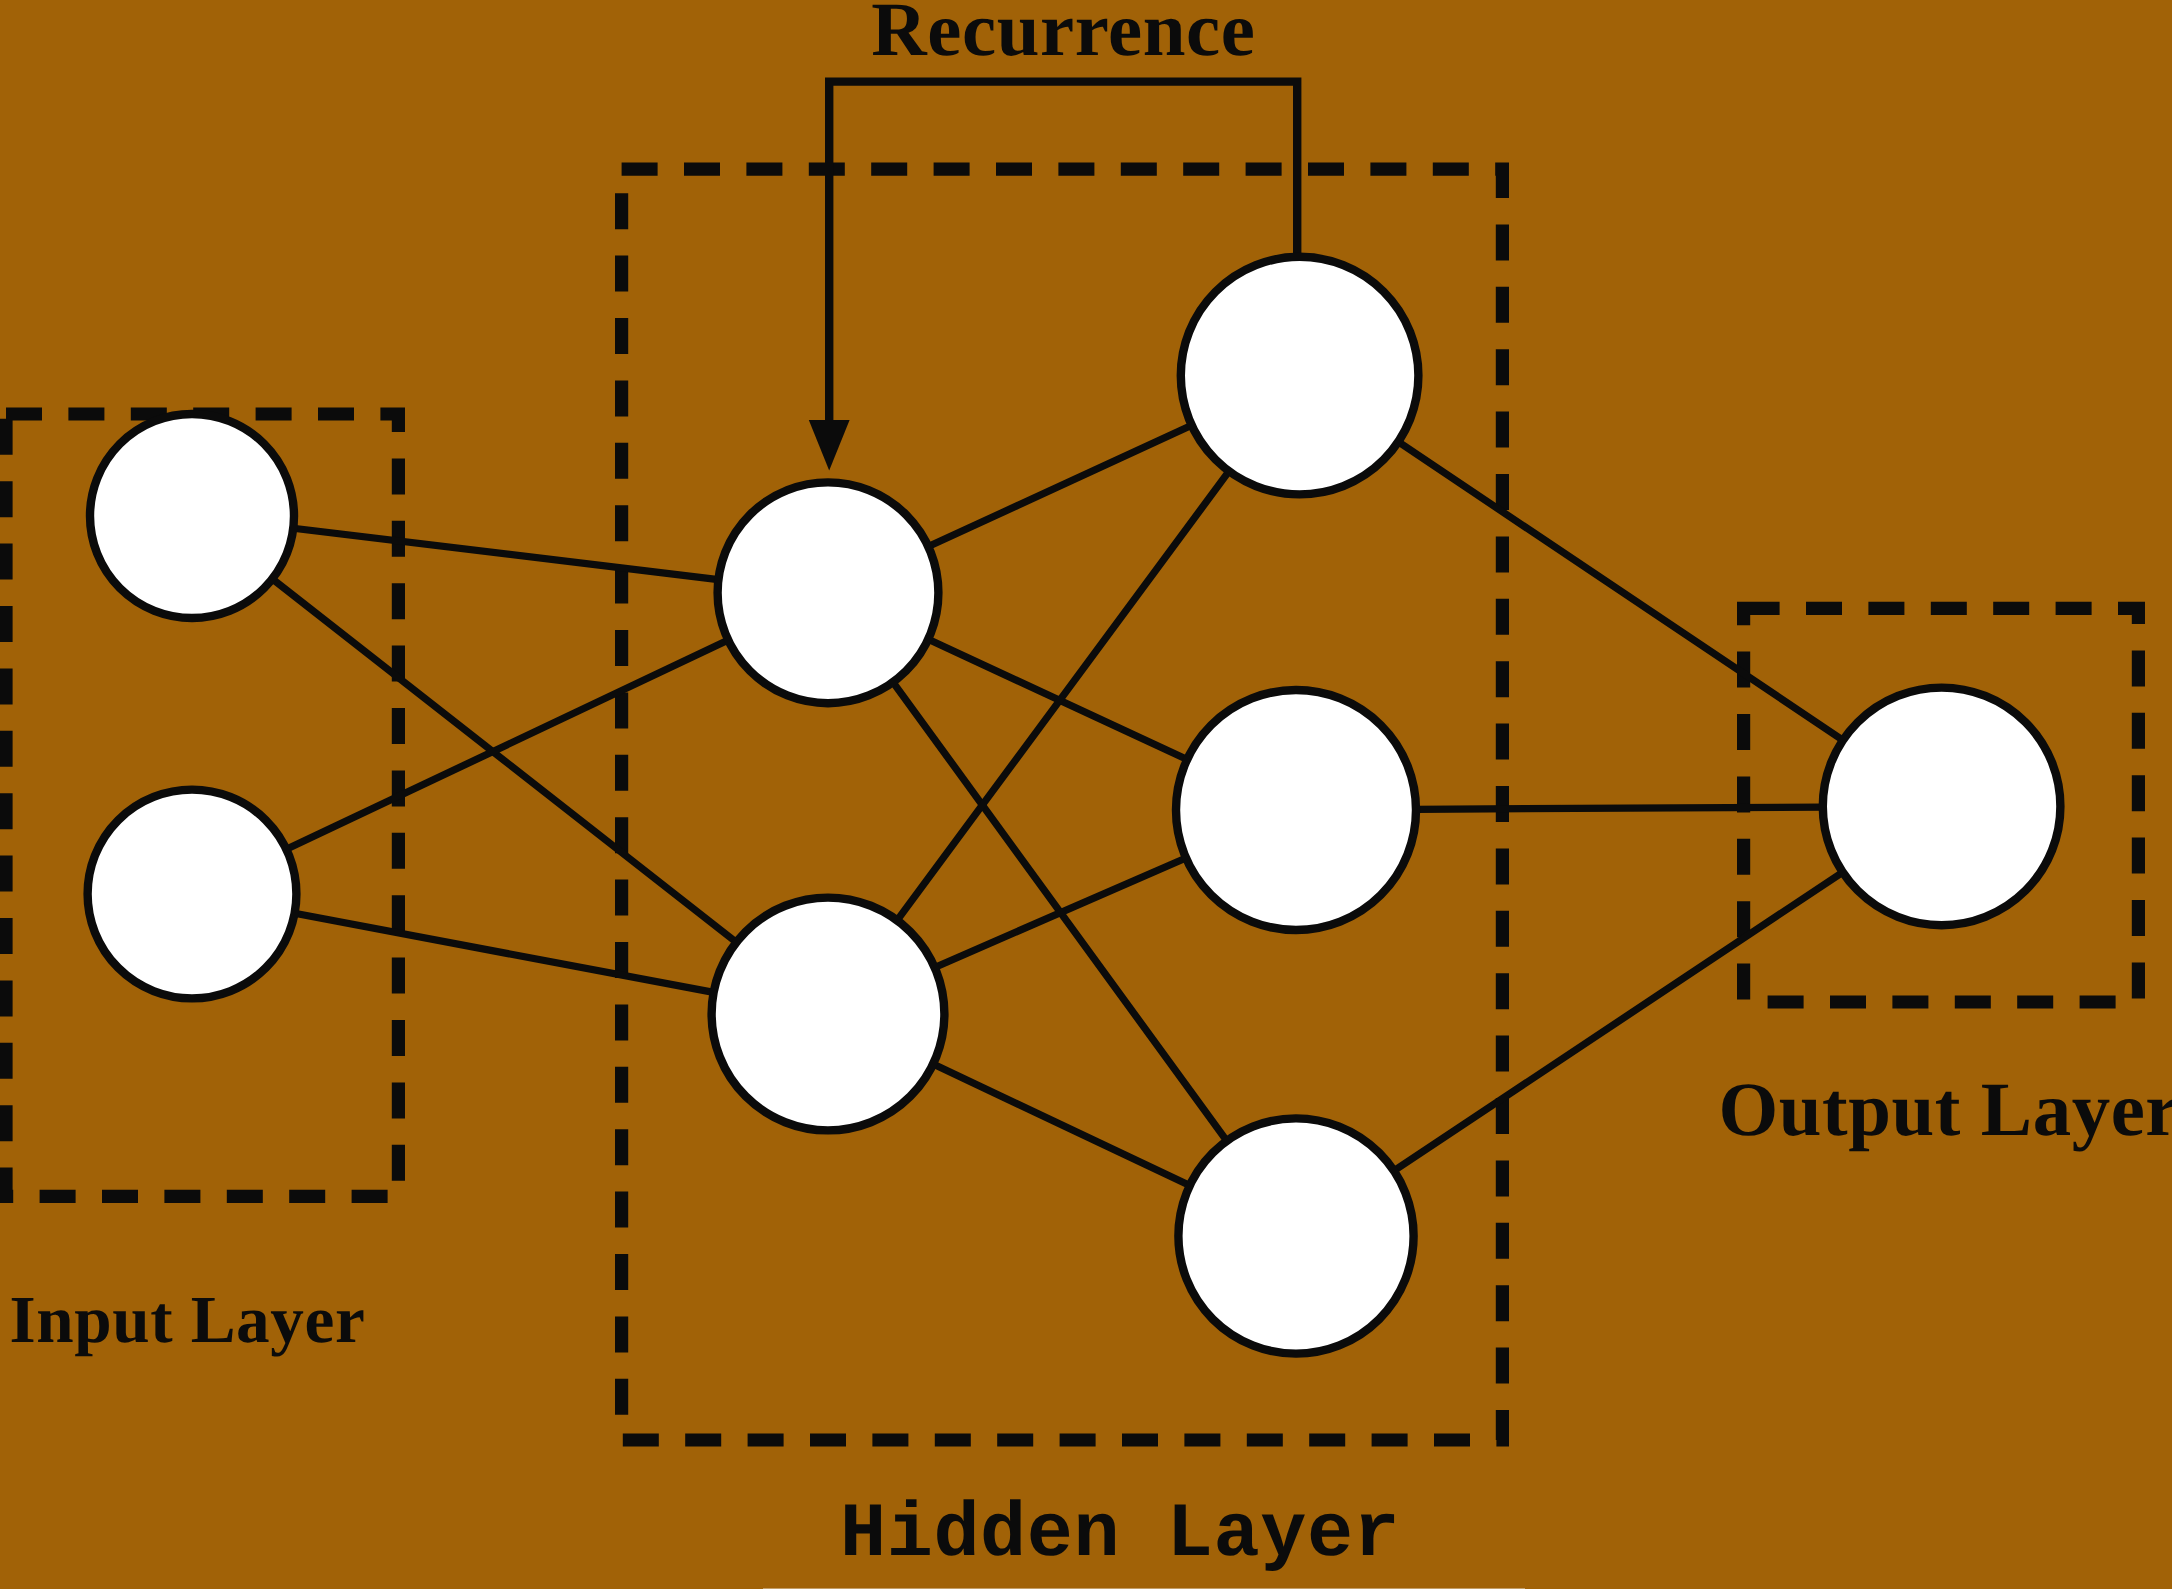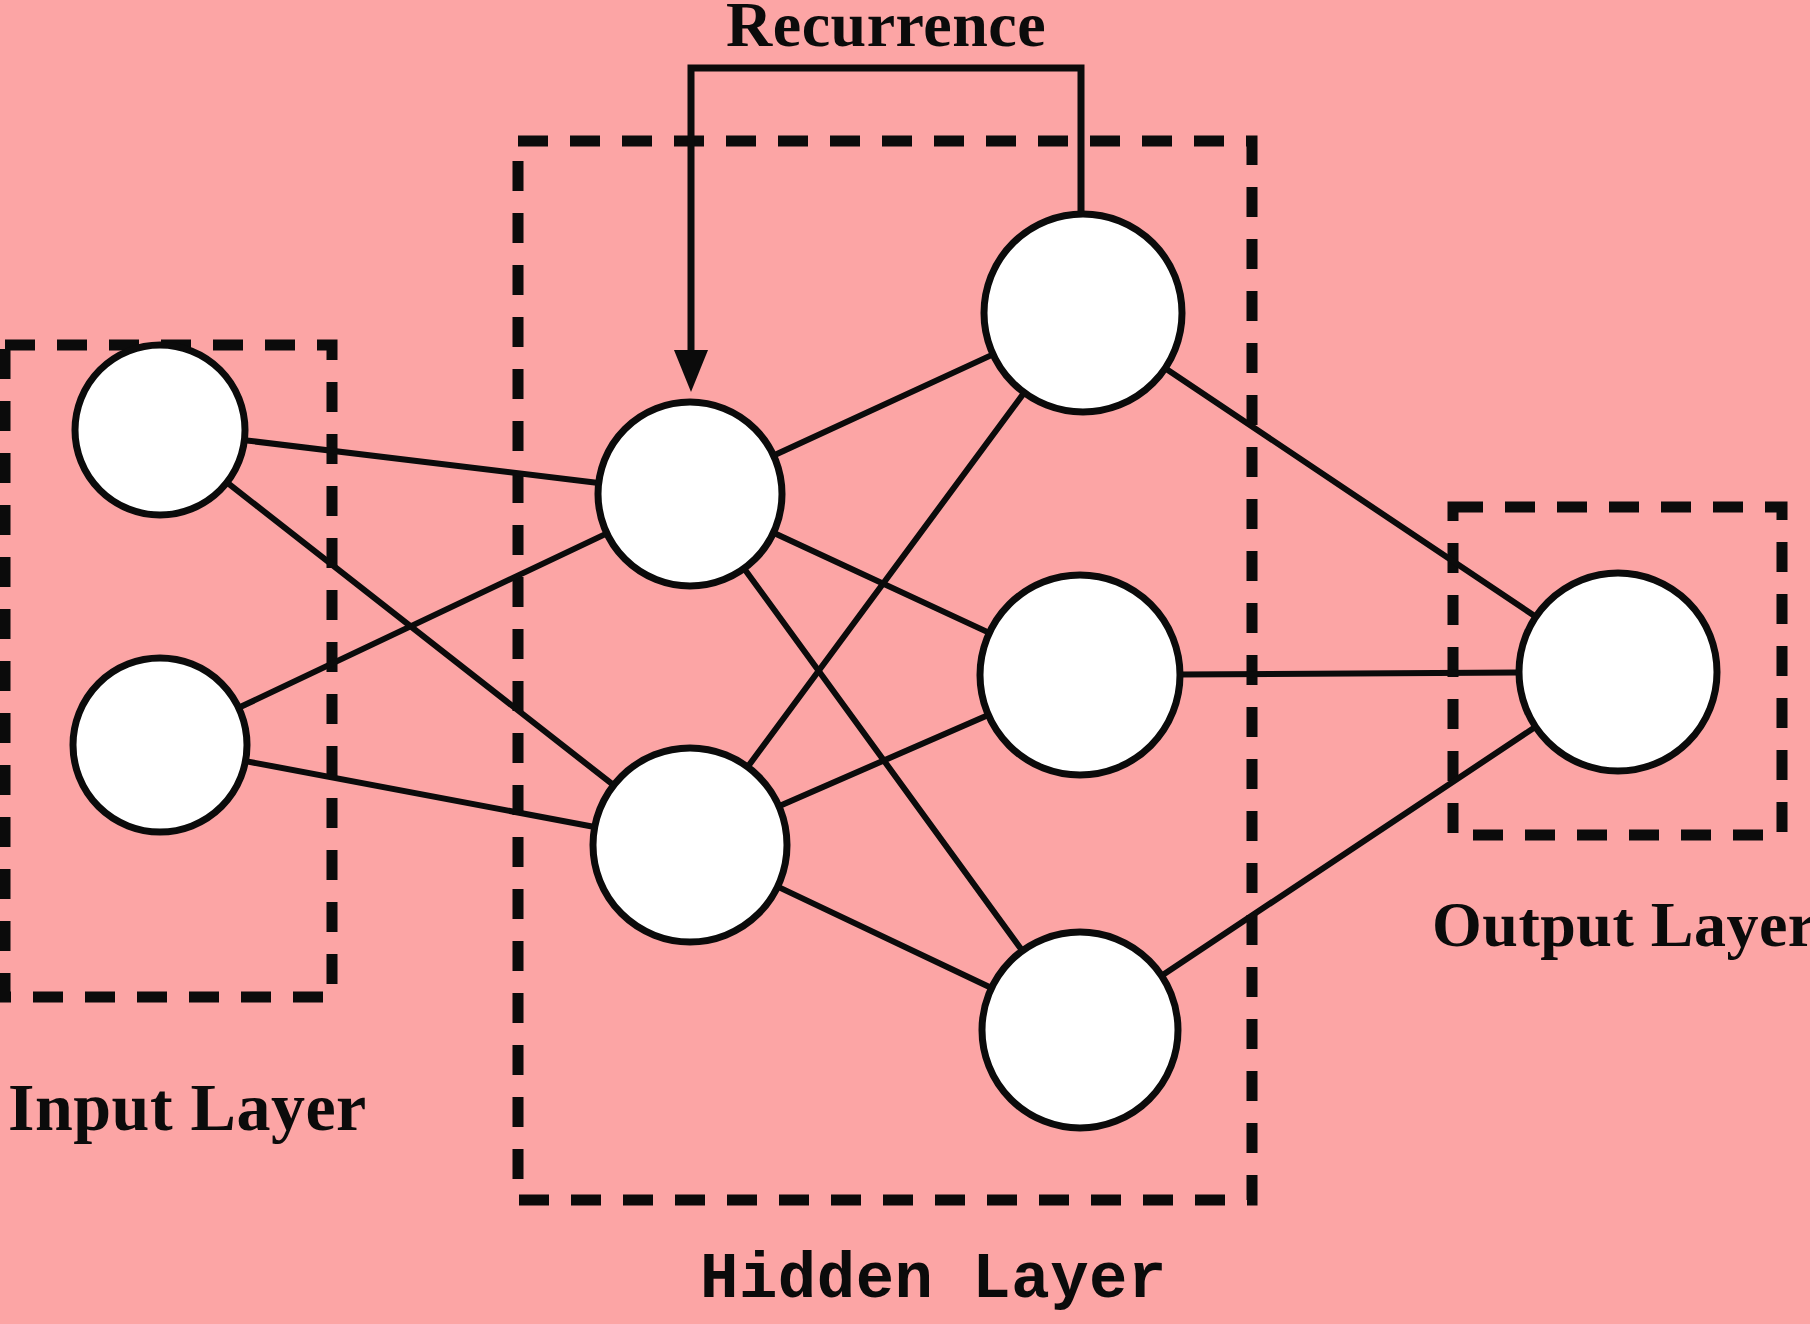--- a/index.html
+++ b/index.html
@@ -4,21 +4,21 @@
 <style>
   html, body {
     margin: 0;
     padding: 0;
     background: #ffffff;
   }
   #stage {
     position: relative;
     width: 1810px;
     height: 1324px;
-    background: #fca5a5;
+    background: #a16207;
     overflow: hidden;
     font-family: "Liberation Serif", "DejaVu Serif", serif;
   }
   #diagram-svg {
     position: absolute;
     left: 0;
     top: 0;
     width: 1810px;
     height: 1324px;
   }
@@ -26,21 +26,21 @@
     position: absolute;
     font-family: "Liberation Serif", "DejaVu Serif", serif;
     font-weight: bold;
     color: #0b0b0b;
     white-space: nowrap;
     letter-spacing: 0.5px;
   }
   #label-input-layer {
     left: 8px;
     top: 1068px;
-    font-size: 68px;
+    font-size: 56px;
   }
   #label-hidden-layer {
     left: 700px;
     top: 1244px;
     font-size: 64px;
     font-family: Liberation Mono, monospace;
   }
   #label-output-layer {
     left: 1432px;
     top: 888px;

